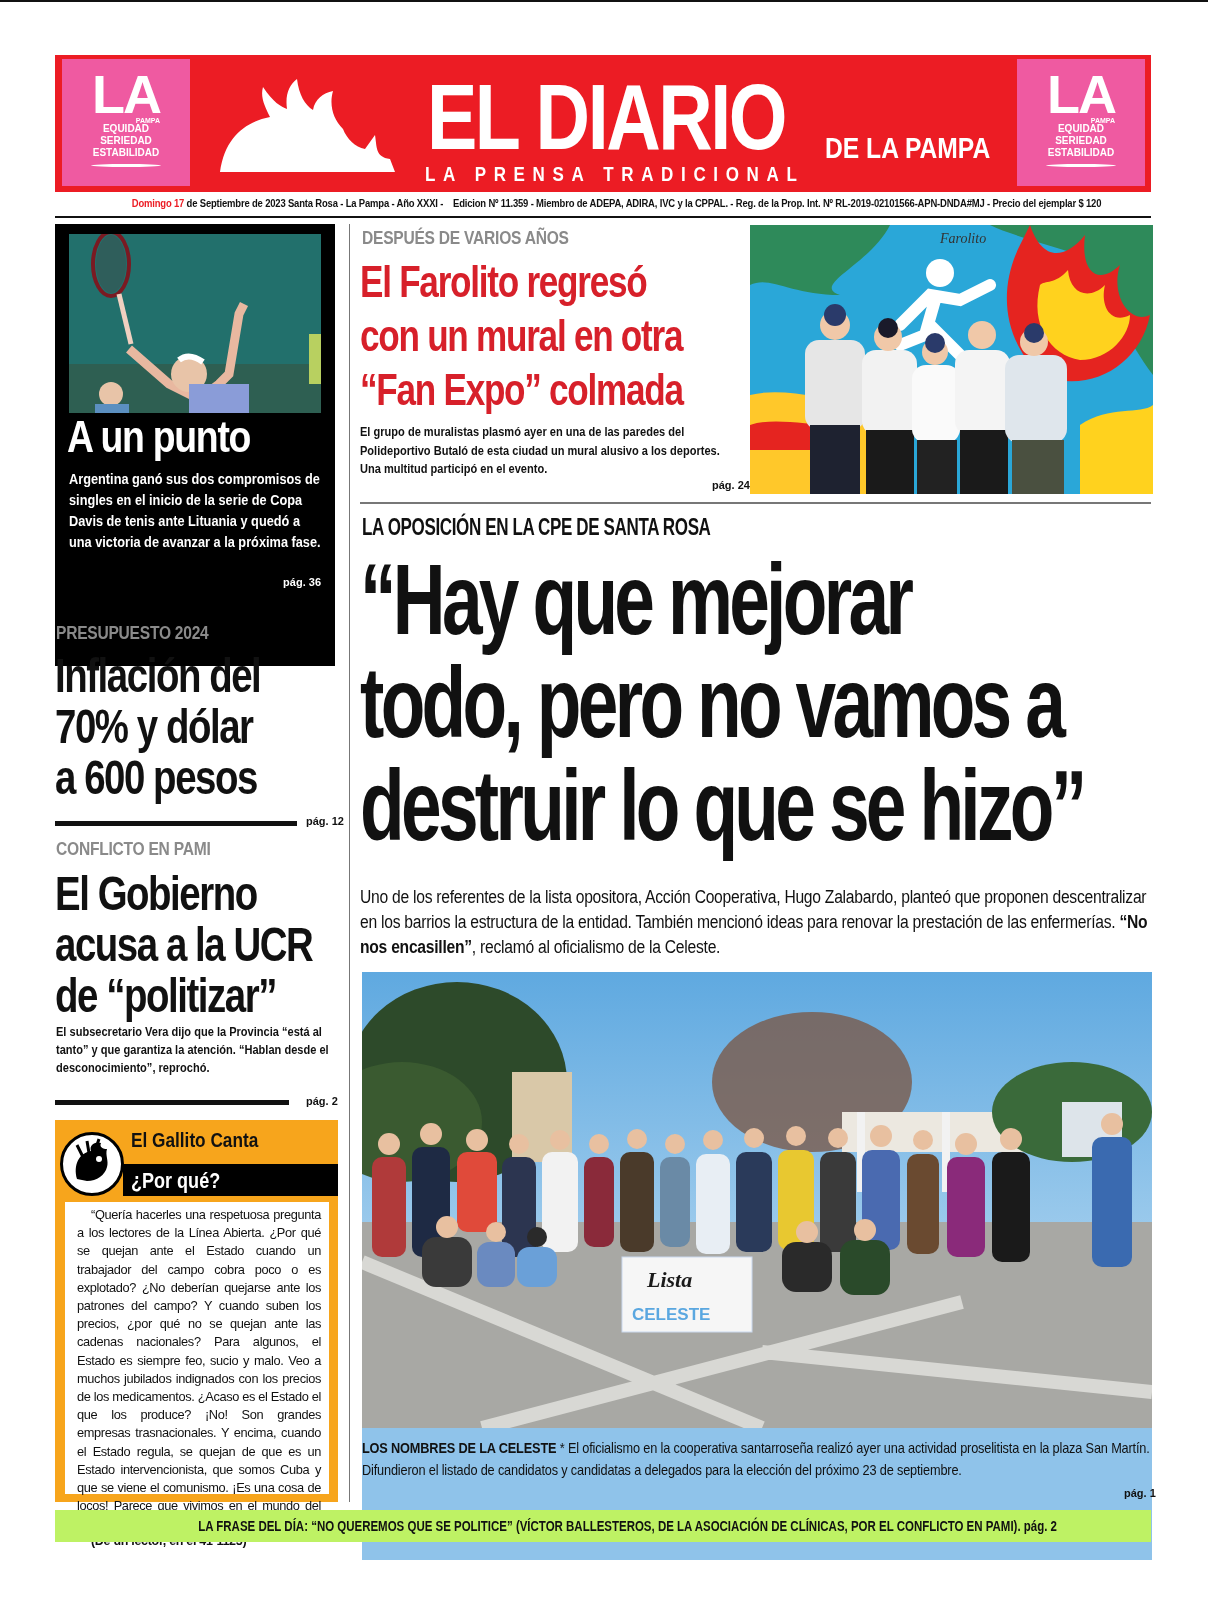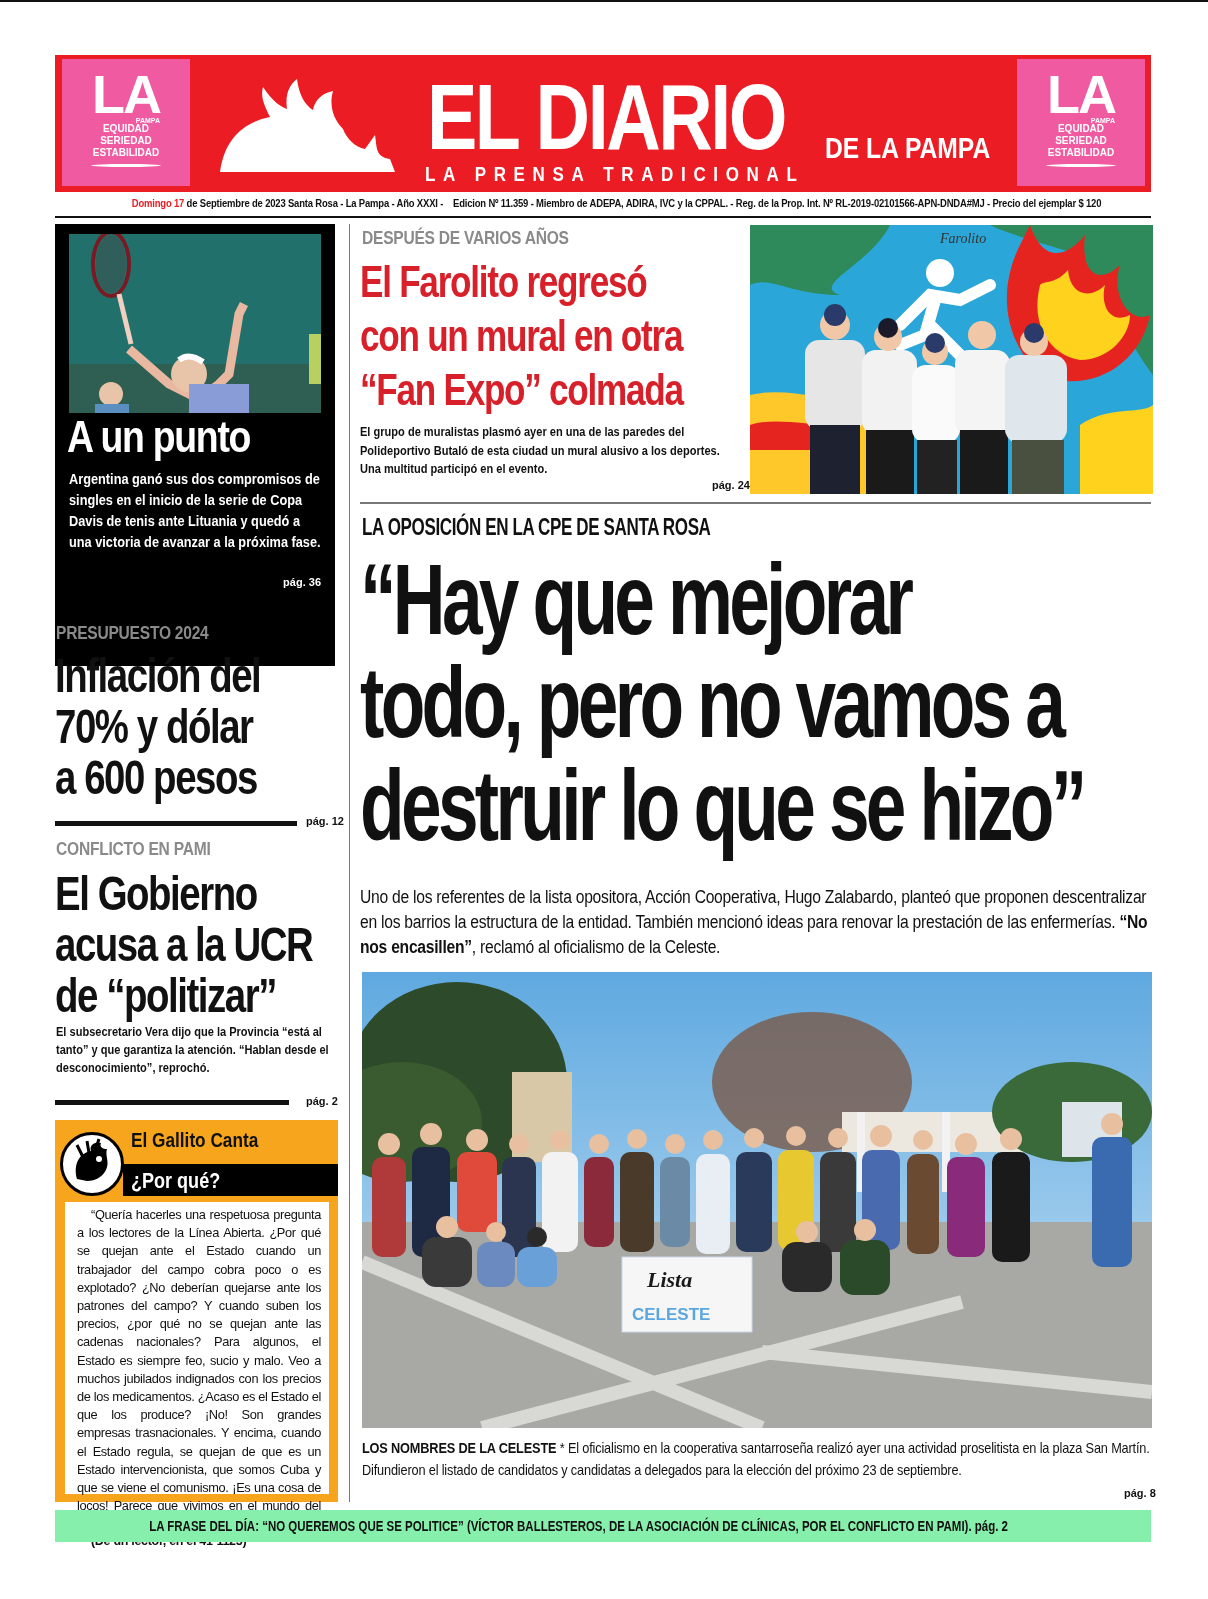--- a/index.html
+++ b/index.html
@@ -55,26 +55,26 @@
   .farolito-head { left: 360px; top: 255px; font-size: 45px; font-weight: 900; color: #d7202a; line-height: 54px; letter-spacing: -1.6px; transform: scaleX(0.78); transform-origin: left top; white-space: nowrap; }
   .farolito-body { left: 360px; top: 423px; width: 430px; font-size: 13px; font-weight: 700; line-height: 18.5px; transform: scaleX(0.85); transform-origin: left top; }
   .farolito-page { left: 692px; top: 479px; padding-left: 20px; }
   .mural { left: 750px; top: 225px; width: 403px; height: 269px; overflow: hidden; background: #2aa7d8; }
   .rule-thin { left: 360px; top: 502px; width: 791px; height: 2px; background: #777; }
 
   .main-kicker { left: 362px; top: 514px; font-size: 23px; font-weight: 700; color: #111; transform: scaleX(0.74); transform-origin: left top; white-space: nowrap; letter-spacing: -0.5px; }
   .main-head { left: 360px; top: 548px; font-size: 100px; font-weight: 900; line-height: 103px; letter-spacing: -5px; transform: scaleX(0.73); transform-origin: left top; white-space: nowrap; }
   .main-body { left: 360px; top: 885px; width: 910px; font-size: 18px; line-height: 25px; transform: scaleX(0.87); transform-origin: left top; letter-spacing: -0.3px; }
   .main-body b { font-weight: 900; }
-  .crowd { left: 362px; top: 972px; width: 790px; height: 456px; overflow: hidden; background: #8fc3ea; }
+  .crowd { left: 362px; top: 972px; width: 790px; height: 588px; overflow: hidden; background: #8fc3ea; }
   .caption { left: 362px; top: 1437px; width: 930px; font-size: 15px; line-height: 22px; transform: scaleX(0.85); transform-origin: left top; letter-spacing: -0.2px; }
   .caption b { font-weight: 900; }
   .main-page { left: 1124px; top: 1487px; }
 
-  .frase { left: 55px; top: 1510px; width: 1096px; height: 32px; background: #86efac; text-align: left; }
+  .frase { left: 55px; top: 1510px; width: 1096px; height: 32px; background: #bef264; text-align: right; }
   .frase span { display: inline-block; font-size: 14px; font-weight: 700; line-height: 32px; transform: scaleX(0.82); white-space: nowrap; }
 </style>
 </head>
 <body>
 
 <div class="abs top-rule"></div>
 
 <header class="abs masthead">
   <div class="abs la-badge left">
     <div class="la"><span>LA</span><span class="pampa">PAMPA</span></div>
@@ -311,18 +311,18 @@
           <circle cx="445" cy="260" r="11" fill="#e8c0a0"></circle>
         <rect x="478" y="268" width="50" height="55" rx="14" fill="#2a4a2a"></rect>
           <circle cx="503" cy="258" r="11" fill="#e8c0a0"></circle>
       </g>
     </svg>
   </div>
 
   <p class="abs caption cond">
     <b>LOS NOMBRES DE LA CELESTE</b><span> * El oficialismo en la cooperativa santarroseña realizó ayer una actividad proselitista en la plaza San Martín. Difundieron el listado de candidatos y candidatas a delegados para la elección del próximo 23 de septiembre.</span>
   </p>
-  <div class="abs page-ref cond main-page">pág. 8</div>
+  <div class="abs page-ref cond main-page">pág. 1</div>
 </section>
 
 <footer class="abs frase">
   <span class="cond">LA FRASE DEL DÍA: “NO QUEREMOS QUE SE POLITICE” (VÍCTOR BALLESTEROS, DE LA ASOCIACIÓN DE CLÍNICAS, POR EL CONFLICTO EN PAMI). pág. 2</span>
 </footer>
 
 </body></html>

